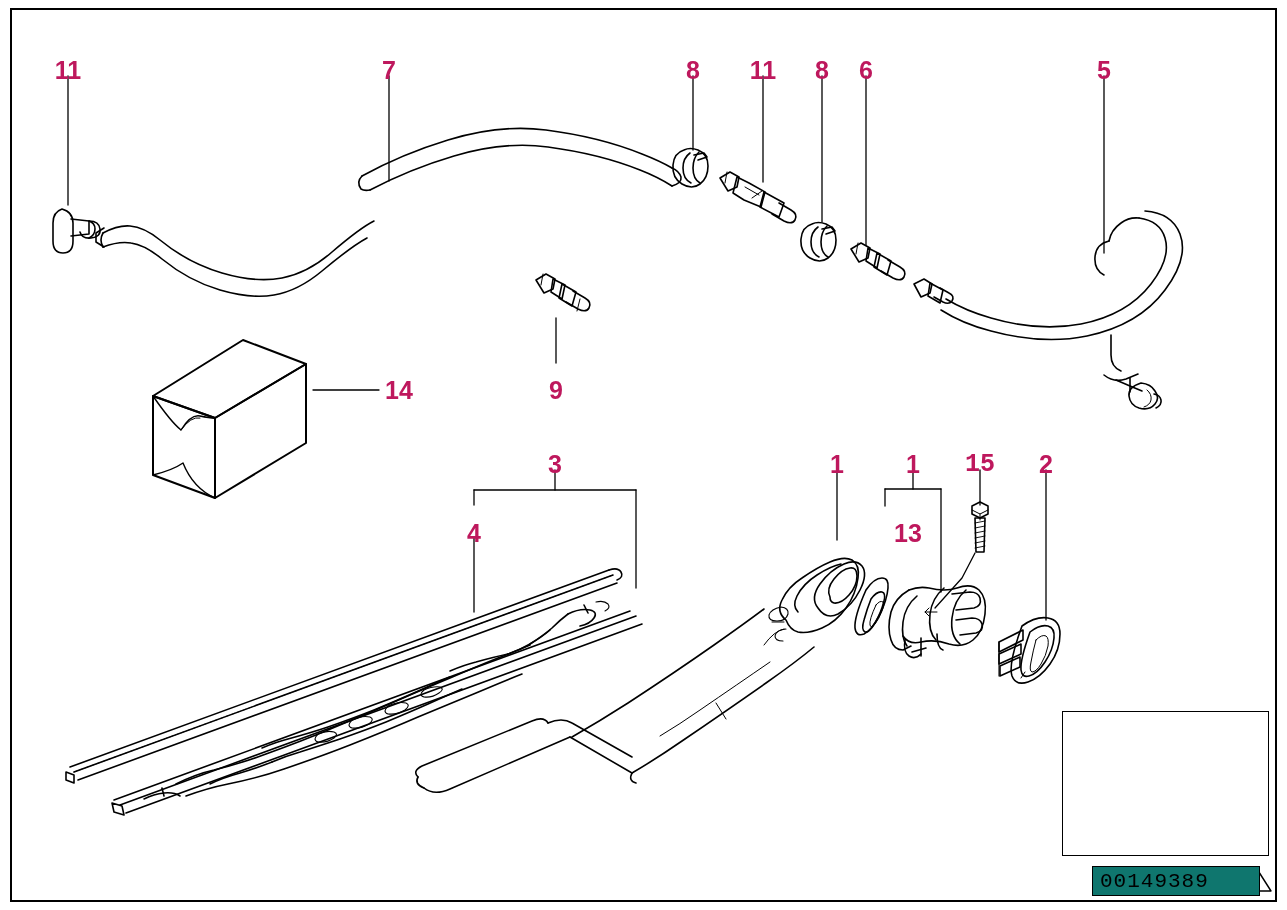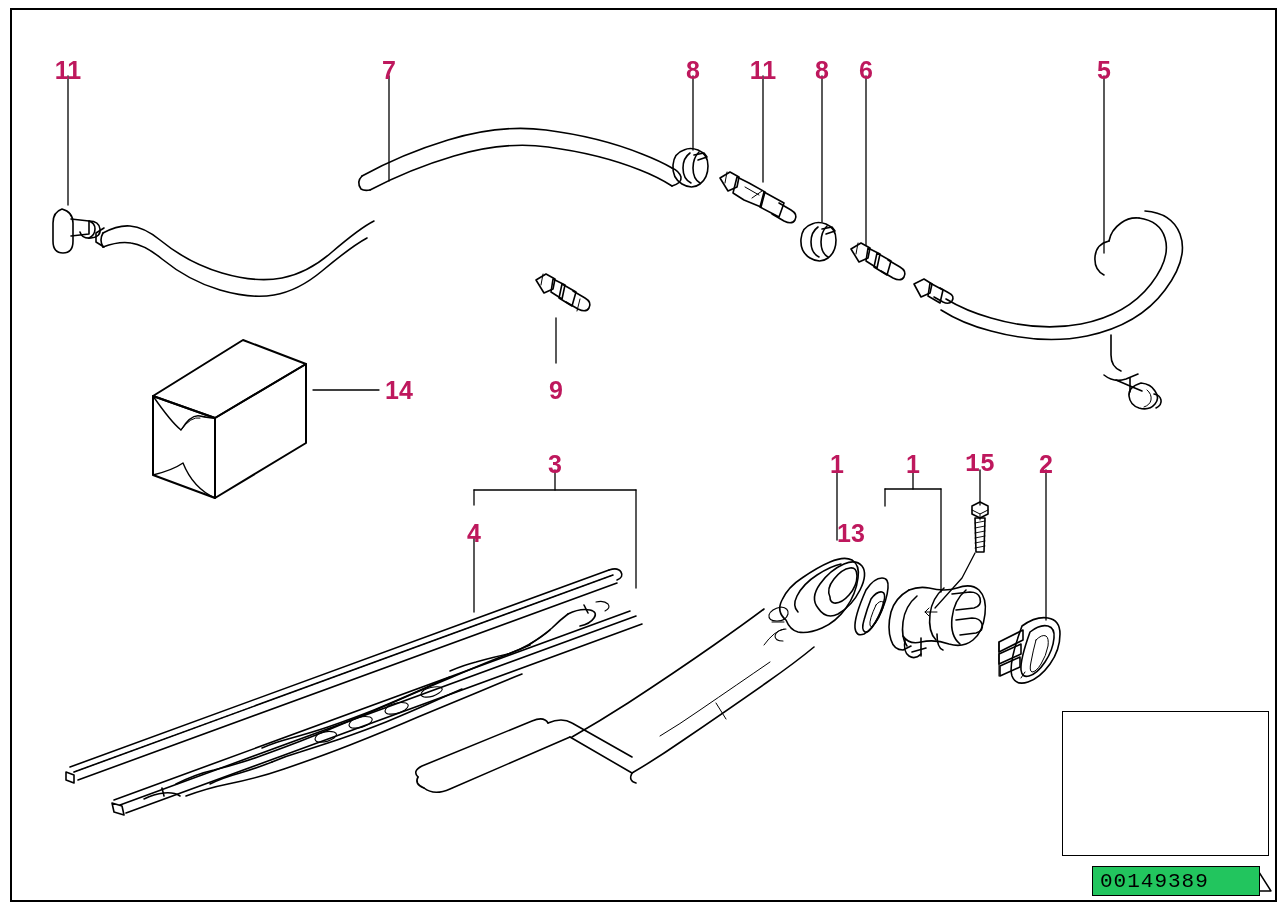--- a/index.html
+++ b/index.html
@@ -54,21 +54,21 @@
     height: 30px;
     border: 1.6px solid #000;
     box-sizing: border-box;
     font-family: "Liberation Mono", monospace;
     font-size: 21px;
     letter-spacing: 1px;
     color: #000;
     display: flex;
     align-items: center;
     padding-left: 7px;
-    background: #22c55e;
+    background: #0f766e;
   }
   .carbox {
     position: absolute;
     left: 1062px;
     top: 711px;
     width: 207px;
     height: 145px;
     border: 1.6px solid #000;
     box-sizing: border-box;
     background: #fff;
@@ -373,16 +373,16 @@
       <div class="callout" style="left: 866px; top: 58px;">6</div>
       <div class="callout" style="left: 1104px; top: 58px;">5</div>
       <div class="callout" style="left: 399px; top: 378px;">14</div>
       <div class="callout" style="left: 556px; top: 378px;">9</div>
       <div class="callout" style="left: 555px; top: 452px;">3</div>
       <div class="callout" style="left: 474px; top: 521px;">4</div>
       <div class="callout" style="left: 837px; top: 452px;">1</div>
       <div class="callout" style="left: 913px; top: 452px;">1</div>
       <div class="callout" style="left: 980px; top: 452px; font-family: Liberation Mono, monospace;">15</div>
       <div class="callout" style="left: 1046px; top: 452px;">2</div>
-      <div class="callout" style="left: 851px; top: 521px;">13</div>
+      <div class="callout" style="left: 908px; top: 521px;">13</div>
     </div>
 
 </div>
 
 </body></html>

